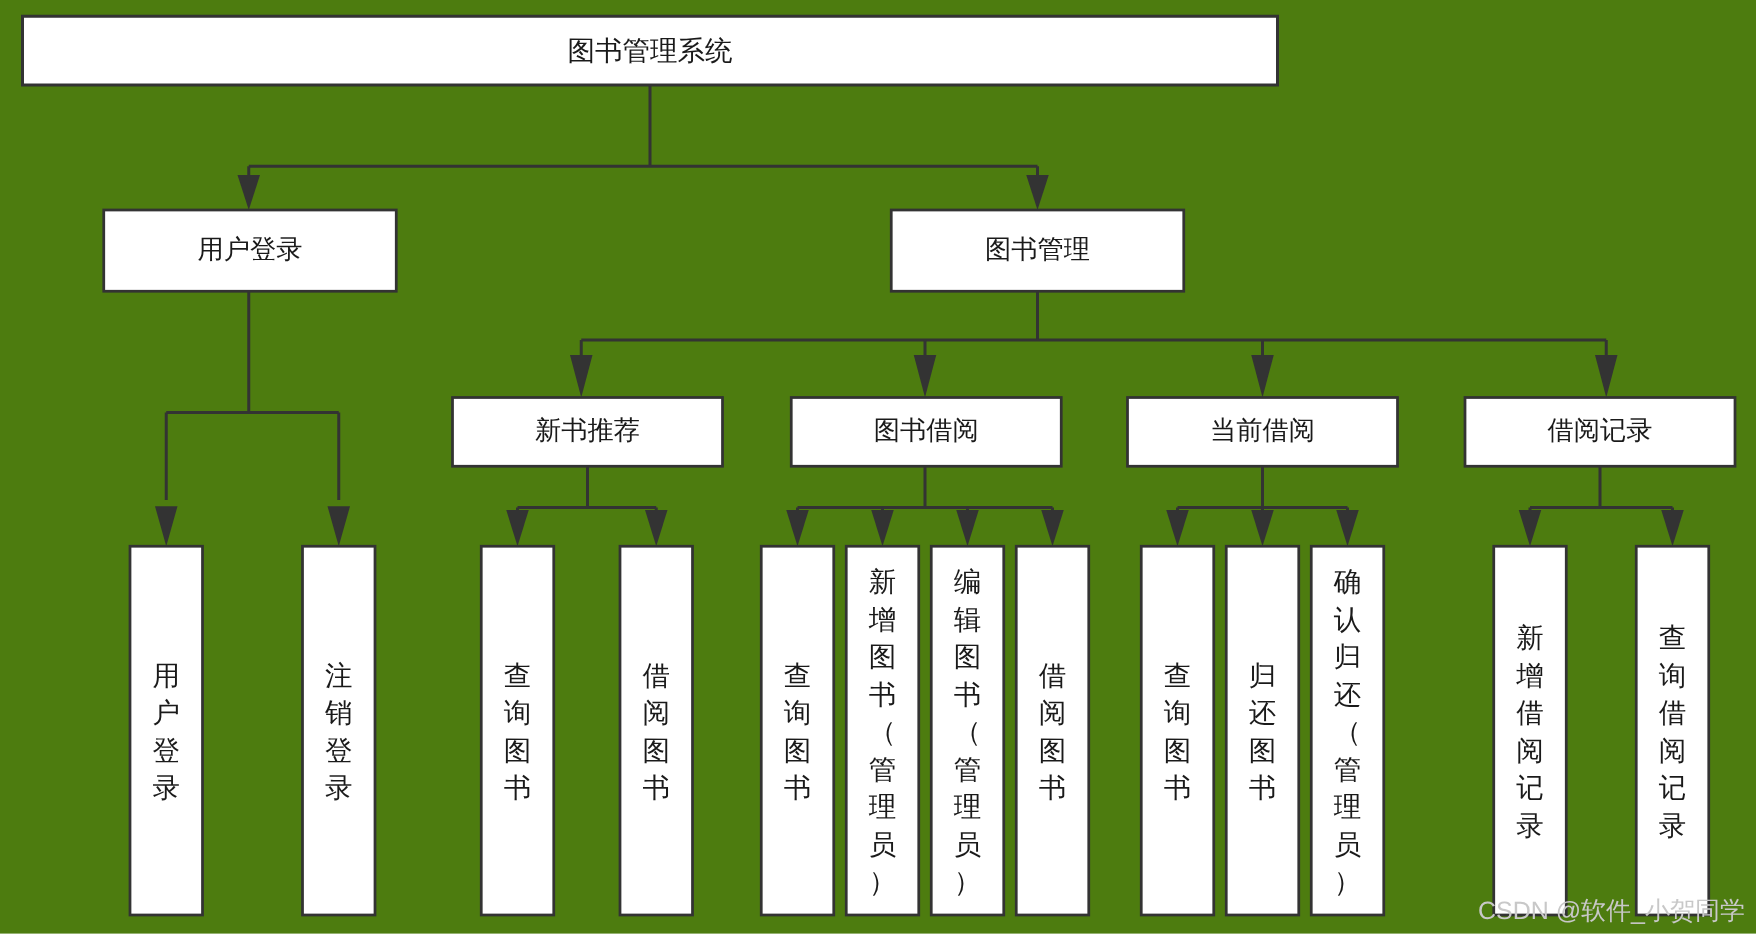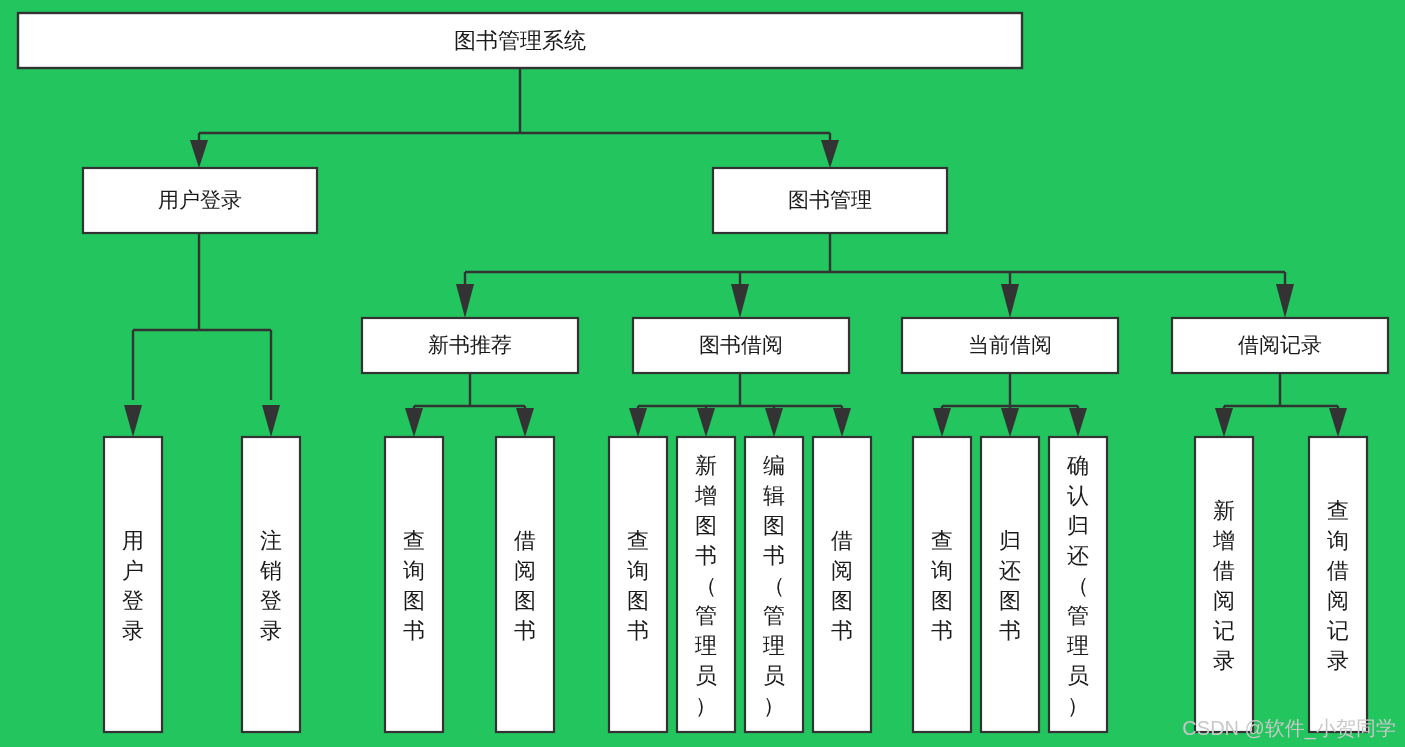--- a/index.html
+++ b/index.html
@@ -8,21 +8,21 @@
     padding: 0;
     background: #ffffff;
   }
   body {
     font-family: "Liberation Sans", "DejaVu Sans", sans-serif;
   }
   #diagram-root {
     position: relative;
     width: 1405px;
     height: 747px;
-    background: #22c55e;
+    background: #4d7c0f;
     overflow: hidden;
   }
   svg#flowchart {
     position: absolute;
     left: 0;
     top: 0;
     width: 1405px;
     height: 747px;
     display: block;
   }

